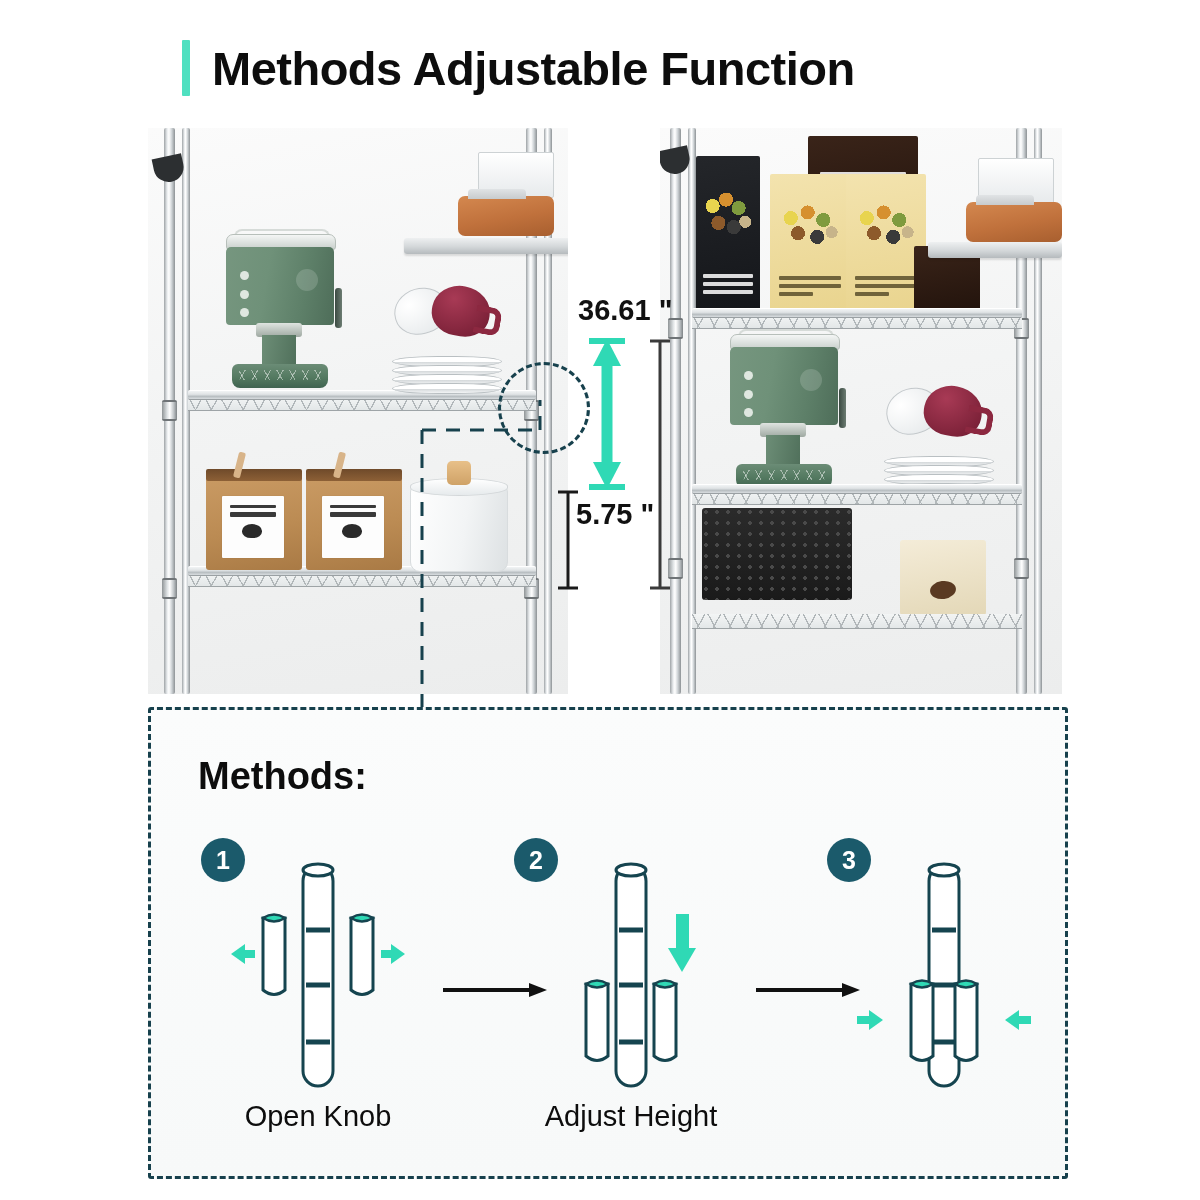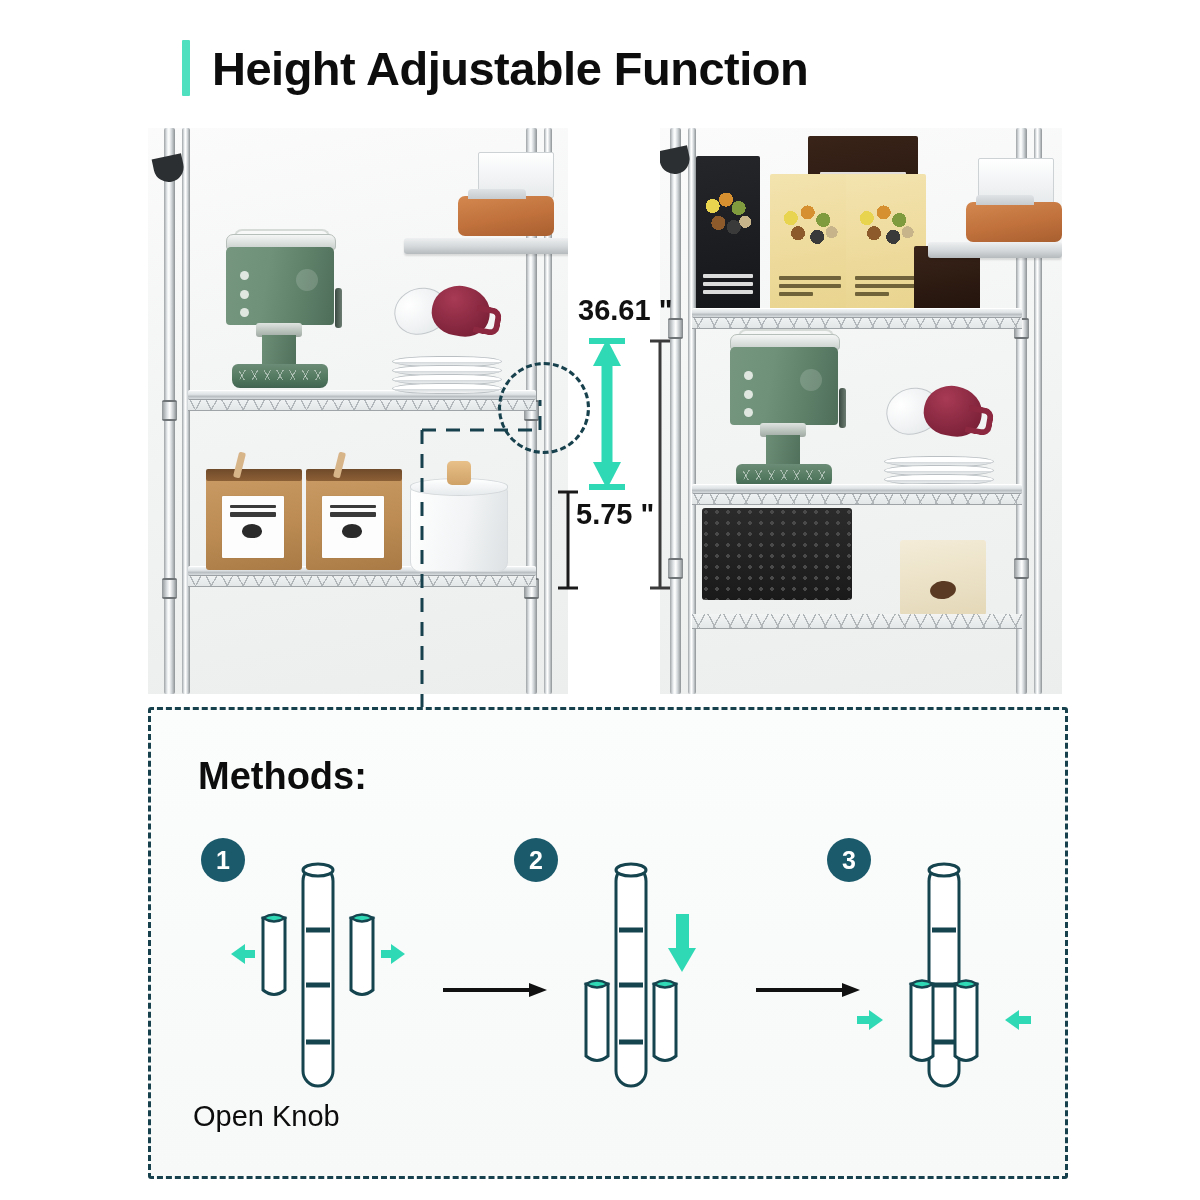--- a/index.html
+++ b/index.html
@@ -356,38 +356,39 @@
     line-height: 1;
   }
   .step-svg {
     position: absolute;
     left: 30px; top: 14px;
   }
   .step-label {
     position: absolute;
     left: 0; top: 262px;
     width: 250px;
+    text-align: center;
     font-size: 29px;
     font-weight: 500;
     color: #0d0d0d;
   }
   .arrow-connect {
     position: absolute;
     top: 270px;
     width: 104px; height: 20px;
   }
   .arrow-1 { left: 292px; }
   .arrow-2 { left: 605px; }
 </style>
 </head>
 <body>
 
 <div class="header">
   <div class="title-bar"></div>
-  <div class="title-text">Height Adjustable Function</div>
+  <div class="title-text">Methods Adjustable Function</div>
 </div>
 
 <div class="photos">
 
   <div class="photo photo-left">
 
     <div class="post" style="left:16px;  top:0;   height:566px;"></div>
     <div class="post thin" style="left:34px;  top:0;   height:566px;"></div>
     <div class="post" style="left:378px; top:0;   height:566px;"></div>
     <div class="post thin" style="left:396px; top:0;   height:566px;"></div>
@@ -616,20 +617,21 @@
       <line x1="83" y1="78" x2="107" y2="78" stroke="#15444f" stroke-width="5"></line>
       <line x1="83" y1="133" x2="107" y2="133" stroke="#15444f" stroke-width="5"></line>
       <line x1="83" y1="190" x2="107" y2="190" stroke="#15444f" stroke-width="5"></line>
       <path d="M50 132 h22 v72 q-11 9 -22 0 z" fill="#ffffff" stroke="#15444f" stroke-width="3"></path>
       <path d="M50 132 q11 -7 22 0 q-11 7 -22 0 z" fill="#2fd9b5" stroke="#15444f" stroke-width="2.5"></path>
       <path d="M118 132 h22 v72 q-11 9 -22 0 z" fill="#ffffff" stroke="#15444f" stroke-width="3"></path>
       <path d="M118 132 q11 -7 22 0 q-11 7 -22 0 z" fill="#2fd9b5" stroke="#15444f" stroke-width="2.5"></path>
       <rect x="140" y="62" width="13" height="38" fill="#2fd9b5"></rect>
       <polygon points="146,120 132,96 160,96" fill="#2fd9b5"></polygon>
     </svg>
+    <div class="step-label">Adjust Height</div>
   </div>
 
   <svg class="arrow-connect arrow-2" viewBox="0 0 104 20">
     <line x1="0" y1="10" x2="92" y2="10" stroke="#111" stroke-width="4"></line>
     <polygon points="104,10 86,3 86,17" fill="#111"></polygon>
   </svg>
 
   <div class="step step-3">
     <div class="badge">3</div>
     <svg class="step-svg" width="190" height="250">

